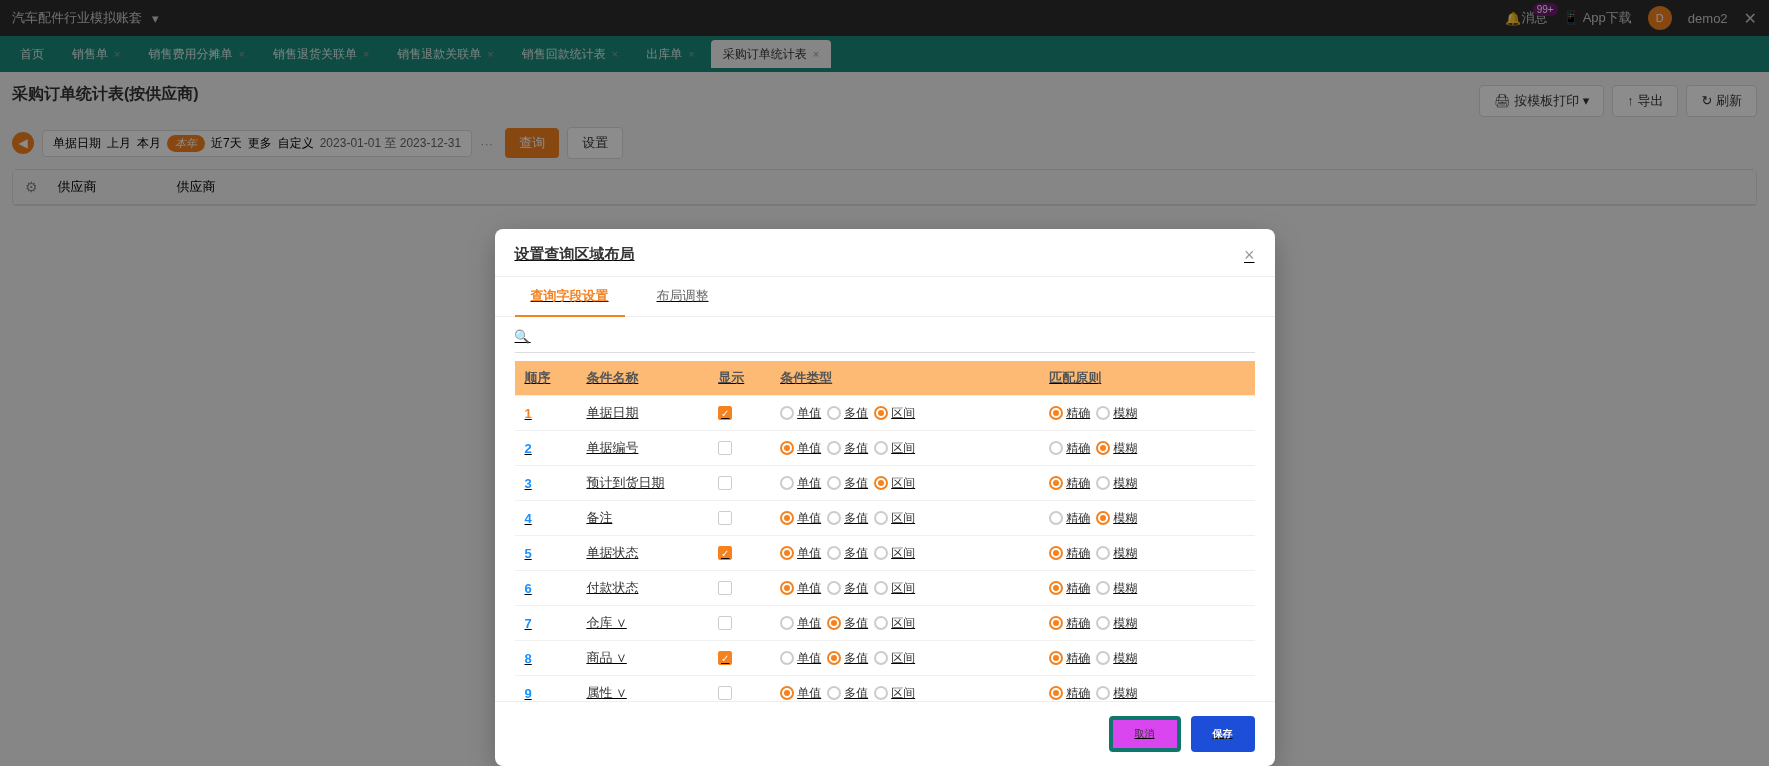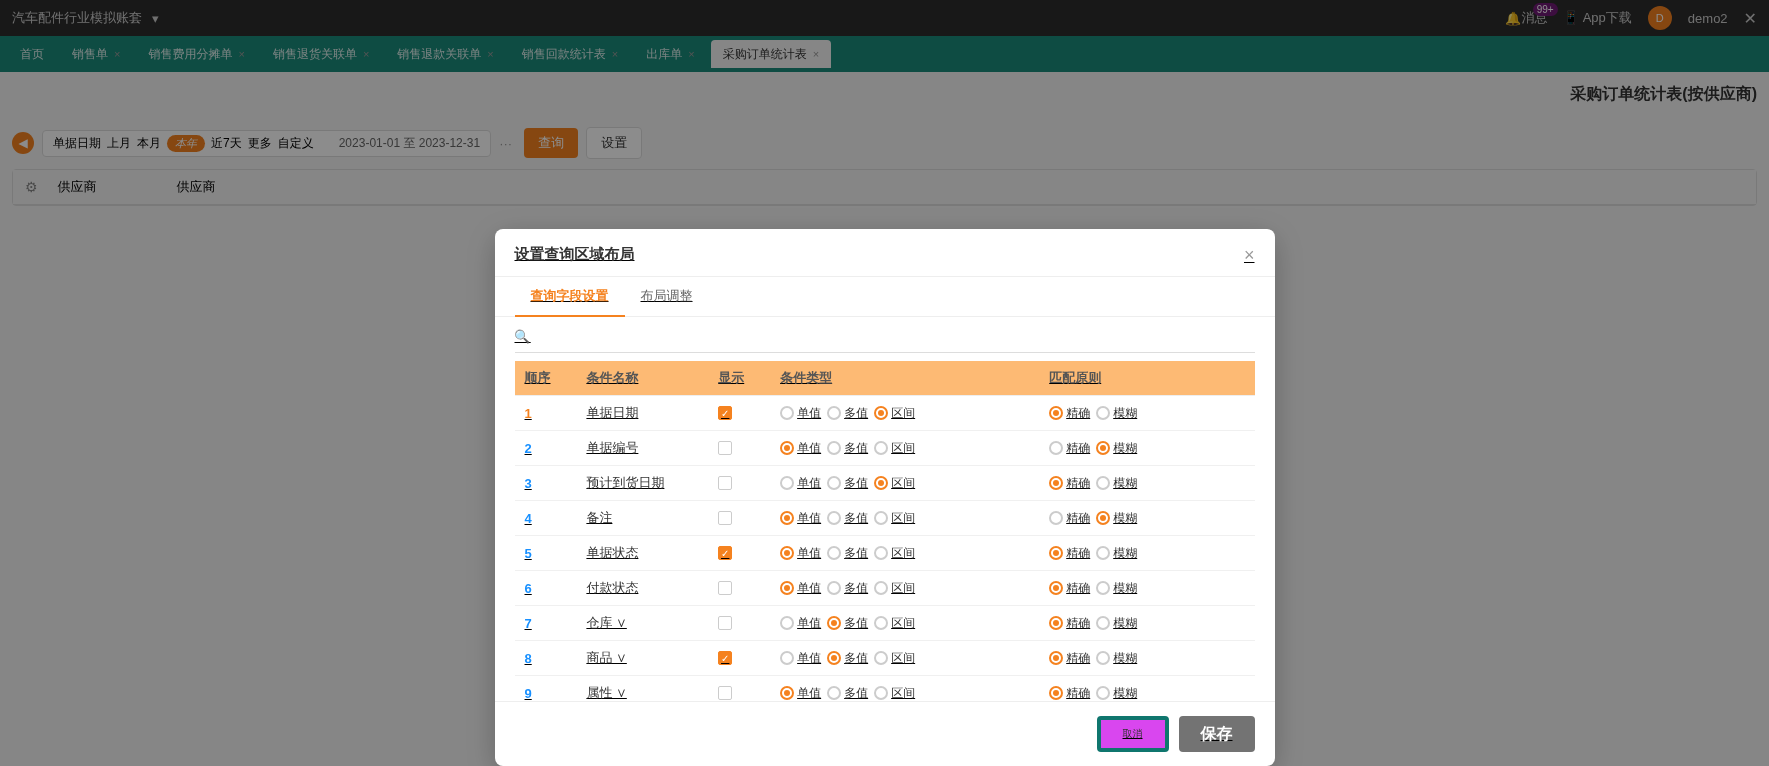--- a/index.html
+++ b/index.html
@@ -137,21 +137,21 @@
       color: #333;
     }
     .modal-close {
       cursor: pointer;
       color: #999;
       font-size: 18px;
       line-height: 1;
     }
     .modal-tabs {
       display: flex;
-      gap: 0;
+      gap: 16px;
       padding: 0 20px;
       border-bottom: 1px solid #eee;
     }
     .modal-tab {
       padding: 10px 16px;
       cursor: pointer;
       font-size: 13px;
       color: #666;
       border-bottom: 2px solid transparent;
       margin-bottom: -1px;
@@ -278,26 +278,26 @@
     .btn-cancel {
       background: #d946ef;
       border: 4px solid #0f766e;
       border-radius: 4px;
       padding: 7px 22px;
       cursor: pointer;
       font-size: 10px;
       color: #333;
     }
     .btn-save {
-      background: #737373;
+      background: #1d4ed8;
       border: none;
       border-radius: 4px;
       padding: 7px 22px;
       cursor: pointer;
-      font-size: 16px;
+      font-size: 10px;
       color: white;
       font-weight: bold;
     }
 
     .gear-col { color: #888; font-size: 14px; }
   </style>
 </head>
 <body>
 
 <div class="top-nav">
@@ -351,33 +351,48 @@
   </div>
   <div class="tab-item active">
     <span>采购订单统计表</span>
     <span class="tab-close">×</span>
   </div>
 </div>
 
 <div class="page-content">
   <div style="display:flex;align-items:center;justify-content:flex-end;margin-bottom:10px;">
     <div class="page-title">采购订单统计表(按供应商)</div>
+    <div class="toolbar-right">
+      <button class="btn-outline">
+        <span>🖨</span>
+        <span>按模板打印</span>
+        <span>▾</span>
+      </button>
+      <button class="btn-outline">
+        <span>↑</span>
+        <span>导出</span>
+      </button>
+      <button class="btn-outline">
+        <span>↻</span>
+        <span>刷新</span>
+      </button>
+    </div>
   </div>
 
   <div style="display:flex;align-items:center;gap:8px;margin-bottom:10px;">
     <button style="background:#f5821f;color:white;border:none;border-radius:50%;width:22px;height:22px;cursor:pointer;font-size:12px;">◀</button>
     <div class="date-filter">
       <span>单据日期</span>
       <span>上月</span>
       <span>本月</span>
       <span class="date-tag">本年</span>
       <span>近7天</span>
       <span>更多</span>
       <span>自定义</span>
-      <span style="color:#666;margin-left:19px;">2023-01-01 至 2023-12-31</span>
+      <span style="color:#666;margin-left:0;">2023-01-01 至 2023-12-31</span>
     </div>
     <span style="color:#999;cursor:pointer;">···</span>
     <button class="btn-orange" style="margin-left:4px;">查询</button>
     <button class="btn-outline">设置</button>
   </div>
 
   <div style="background:white;border:1px solid #ddd;border-radius:4px;">
     <div style="display:flex;align-items:center;background:#f5f5f5;padding:8px 12px;border-bottom:1px solid #ddd;gap:20px;">
       <span class="gear-col">⚙</span>
       <span>供应商</span>

